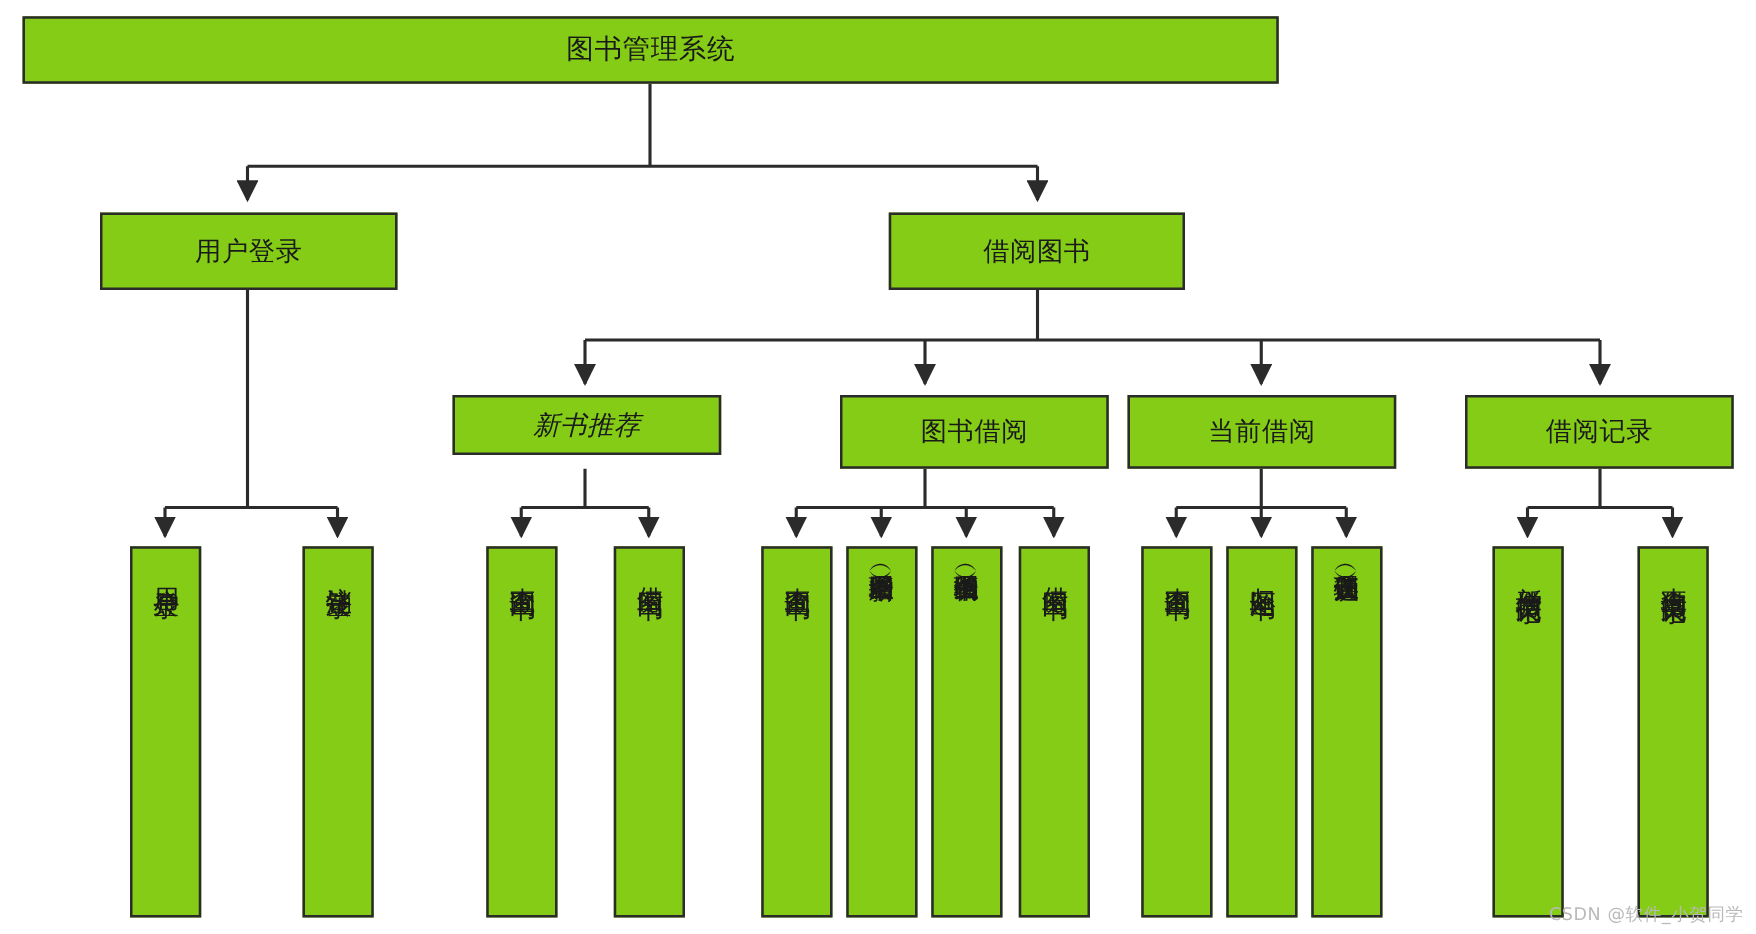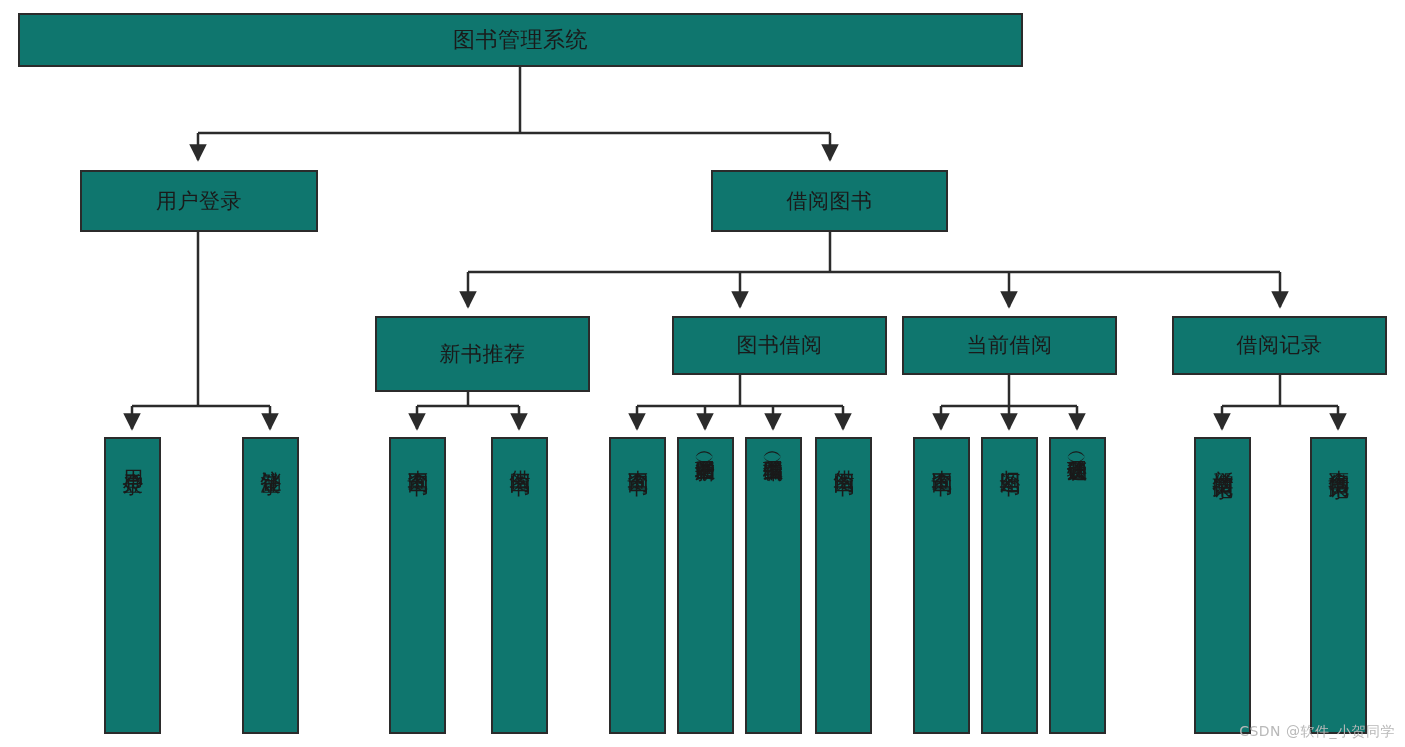--- a/index.html
+++ b/index.html
@@ -22,21 +22,21 @@
     left: 0;
     top: 0;
     width: 1405px;
     height: 747px;
     pointer-events: none;
   }
   .node {
     position: absolute;
     box-sizing: border-box;
     border: 2px solid #2b2b2b;
-    background: #0f766e;
+    background: #84cc16;
     display: flex;
     align-items: center;
     justify-content: center;
     color: #1a1a1a;
   }
   .node .label {
     display: block;
     text-align: center;
     line-height: 1.28;
   }
@@ -138,21 +138,21 @@
     <span class="label">图书管理系统</span>
   </div>
 
   <div class="node horiz" style="left:80px; top:170px; width:238px; height:62px;">
     <span class="label">用户登录</span>
   </div>
   <div class="node horiz" style="left:711px; top:170px; width:237px; height:62px;">
     <span class="label">借阅图书</span>
   </div>
 
-  <div class="node horiz" style="left:375px; top:316px; width:215px; height:76px;">
+  <div class="node horiz" style="left:362px; top:316px; width:215px; height:48px;font-style:italic;">
     <span class="label">新书推荐</span>
   </div>
   <div class="node horiz" style="left:633px; top:316px; width:215px; height:59px;margin-left:39px;">
     <span class="label">图书借阅</span>
   </div>
   <div class="node horiz" style="left:902px; top:316px; width:215px; height:59px;justify-content:center;">
     <span class="label">当前借阅</span>
   </div>
   <div class="node horiz" style="left:1172px; top:316px; width:215px; height:59px;">
     <span class="label">借阅记录</span>

